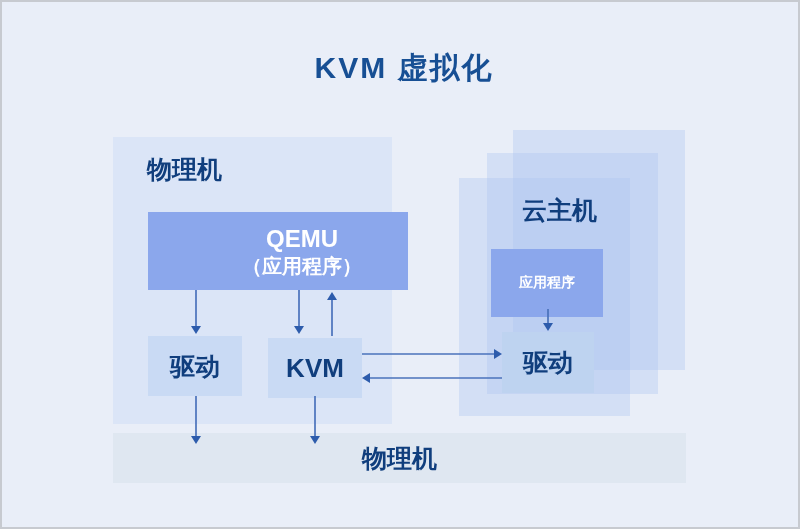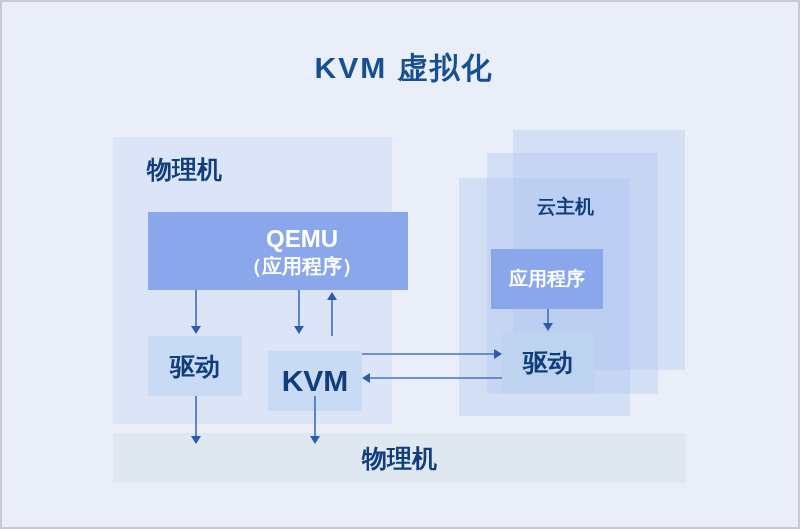--- a/index.html
+++ b/index.html
@@ -31,35 +31,35 @@
   }
   .qemu-box .l1{font-size:24px;}
   .qemu-box .l2{font-size:20px;}
   .small-box{
     position:absolute;width:94px;height:60px;
     background:var(--light_box,#c9daf4);
     display:flex;align-items:center;justify-content:center;
     font-size:25px;font-weight:bold;color:var(--label_text,#103e7d);
   }
   .driver-left{left:35px;top:199px;}
-  .kvm-box{left:155px;top:214px;font-size:30px;}
+  .kvm-box{left:155px;top:201px;font-size:26px;}
   
   .cloud-panel{position:absolute;background:rgba(173,198,242,0.36);}
   .panel-back{left:513px;top:130px;width:172px;height:240px;}
   .panel-mid{left:487px;top:153px;width:171px;height:241px;}
   .panel-front{left:459px;top:178px;width:171px;height:238px;}
   .cloud-label{
-    position:absolute;left:537px;top:194px;
-    font-size:19px;font-weight:bold;color:var(--label_text,#103e7d);
+    position:absolute;left:522px;top:194px;
+    font-size:25px;font-weight:bold;color:var(--label_text,#103e7d);
   }
   .app-box{
-    position:absolute;left:491px;top:249px;width:112px;height:60px;
+    position:absolute;left:491px;top:249px;width:112px;height:68px;
     background:var(--accent_box,#8ba7ec);color:#fff;
     display:flex;align-items:center;justify-content:center;
-    font-size:19px;font-weight:bold;
+    font-size:14px;font-weight:bold;
   }
   .driver-right{
     position:absolute;left:502px;top:332px;width:92px;height:61px;
     background:var(--cloud_driver_box,#bed3f0);
     display:flex;align-items:center;justify-content:center;
     font-size:25px;font-weight:bold;color:var(--label_text,#103e7d);
   }
   
   .bottom-bar{
     position:absolute;left:113px;top:433px;width:573px;height:50px;

